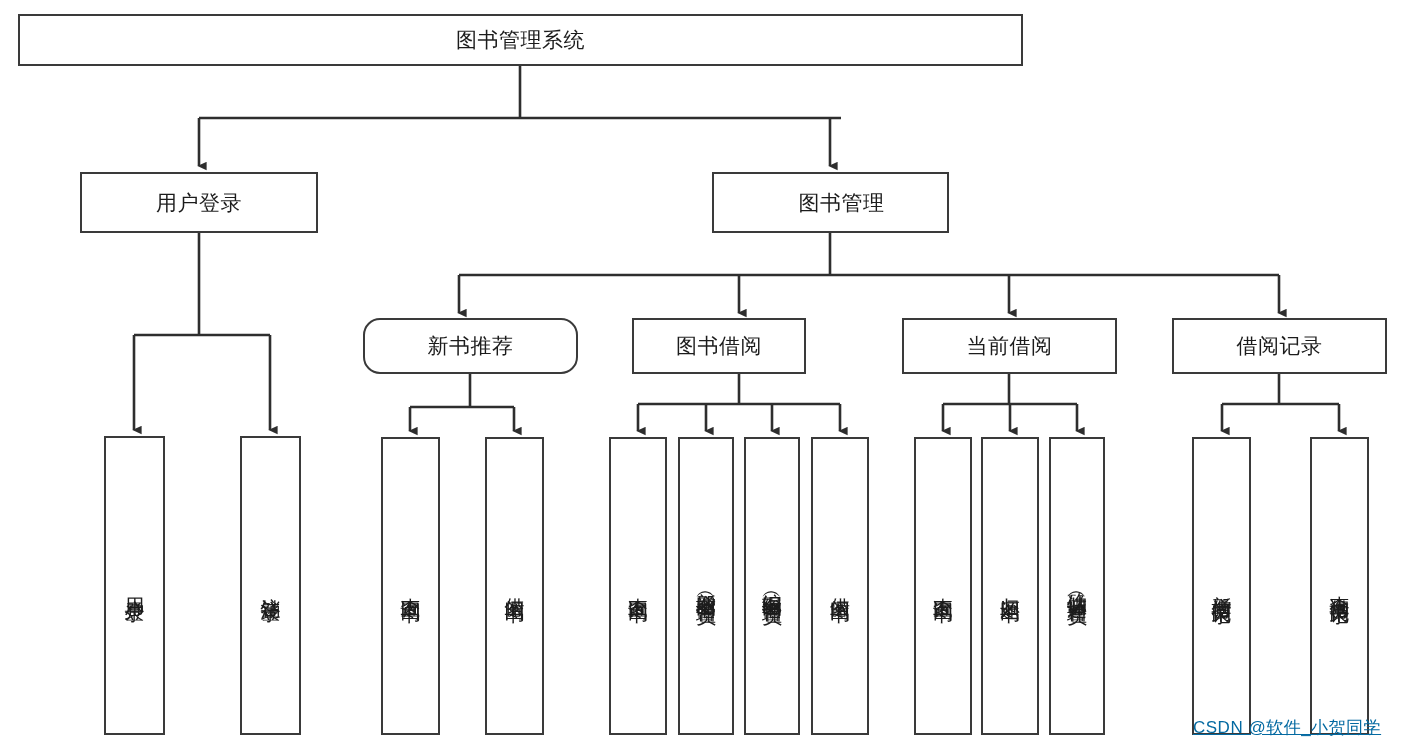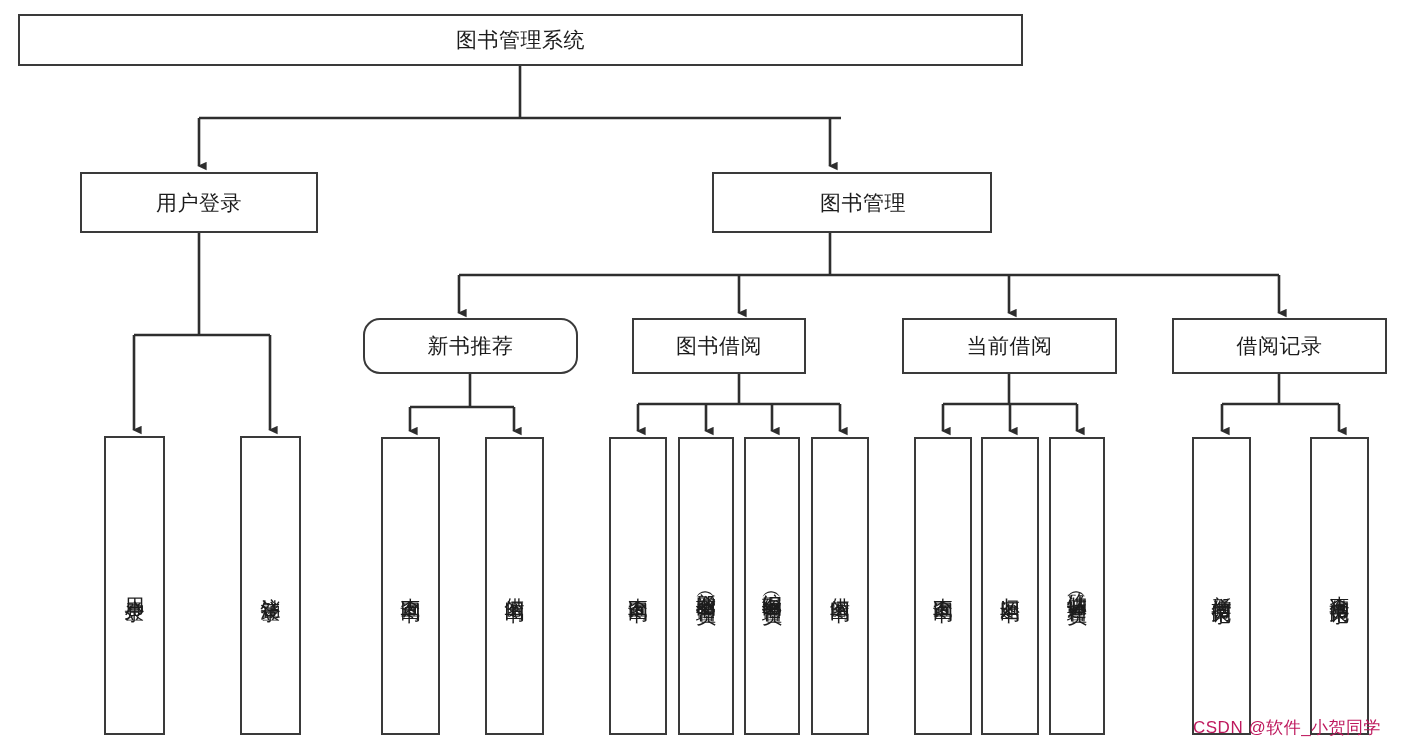--- a/index.html
+++ b/index.html
@@ -51,24 +51,25 @@
     text-orientation: upright;
     font-size: 20px;
     line-height: 1.15;
     letter-spacing: 2px;
     white-space: nowrap;
     text-align: center;
   }
   .watermark {
     position: absolute;
     font-size: 17px;
-    color: #be185d;
+    color: #0369a1;
     letter-spacing: 0.5px;
     white-space: nowrap;
     user-select: none;
+    text-decoration: underline;
   }
 </style>
 </head>
 <body>
 
 <div id="diagram-root">
 
   <svg id="edge-layer" viewBox="0 0 1405 747" width="1405" height="747" xmlns="http://www.w3.org/2000/svg">
     <defs>
       <marker id="arrowhead" markerWidth="10" markerHeight="10" refX="4.2" refY="7.6" orient="auto" markerUnits="userSpaceOnUse">
@@ -119,21 +120,21 @@
     </g>
   </svg>
 
   <div class="node node-h node-root" style="left:18px; top:14px; width:1005px; height:52px;text-align:right;">
     <span class="label">图书管理系统</span>
   </div>
 
   <div class="node node-h" style="left:80px; top:172px; width:238px; height:61px;">
     <span class="label">用户登录</span>
   </div>
-  <div class="node node-h" style="left:712px; top:172px; width:280px; height:61px;padding-left:22px;">
+  <div class="node node-h" style="left:712px; top:172px; width:237px; height:61px;padding-left:22px;">
     <span class="label">图书管理</span>
   </div>
 
   <div class="node node-h" style="left:363px; top:318px; width:215px; height:56px;border-radius:17px;">
     <span class="label">新书推荐</span>
   </div>
   <div class="node node-h" style="left:632px; top:318px; width:174px; height:56px;">
     <span class="label">图书借阅</span>
   </div>
   <div class="node node-h" style="left:1172px; top:318px; width:215px; height:56px;">

